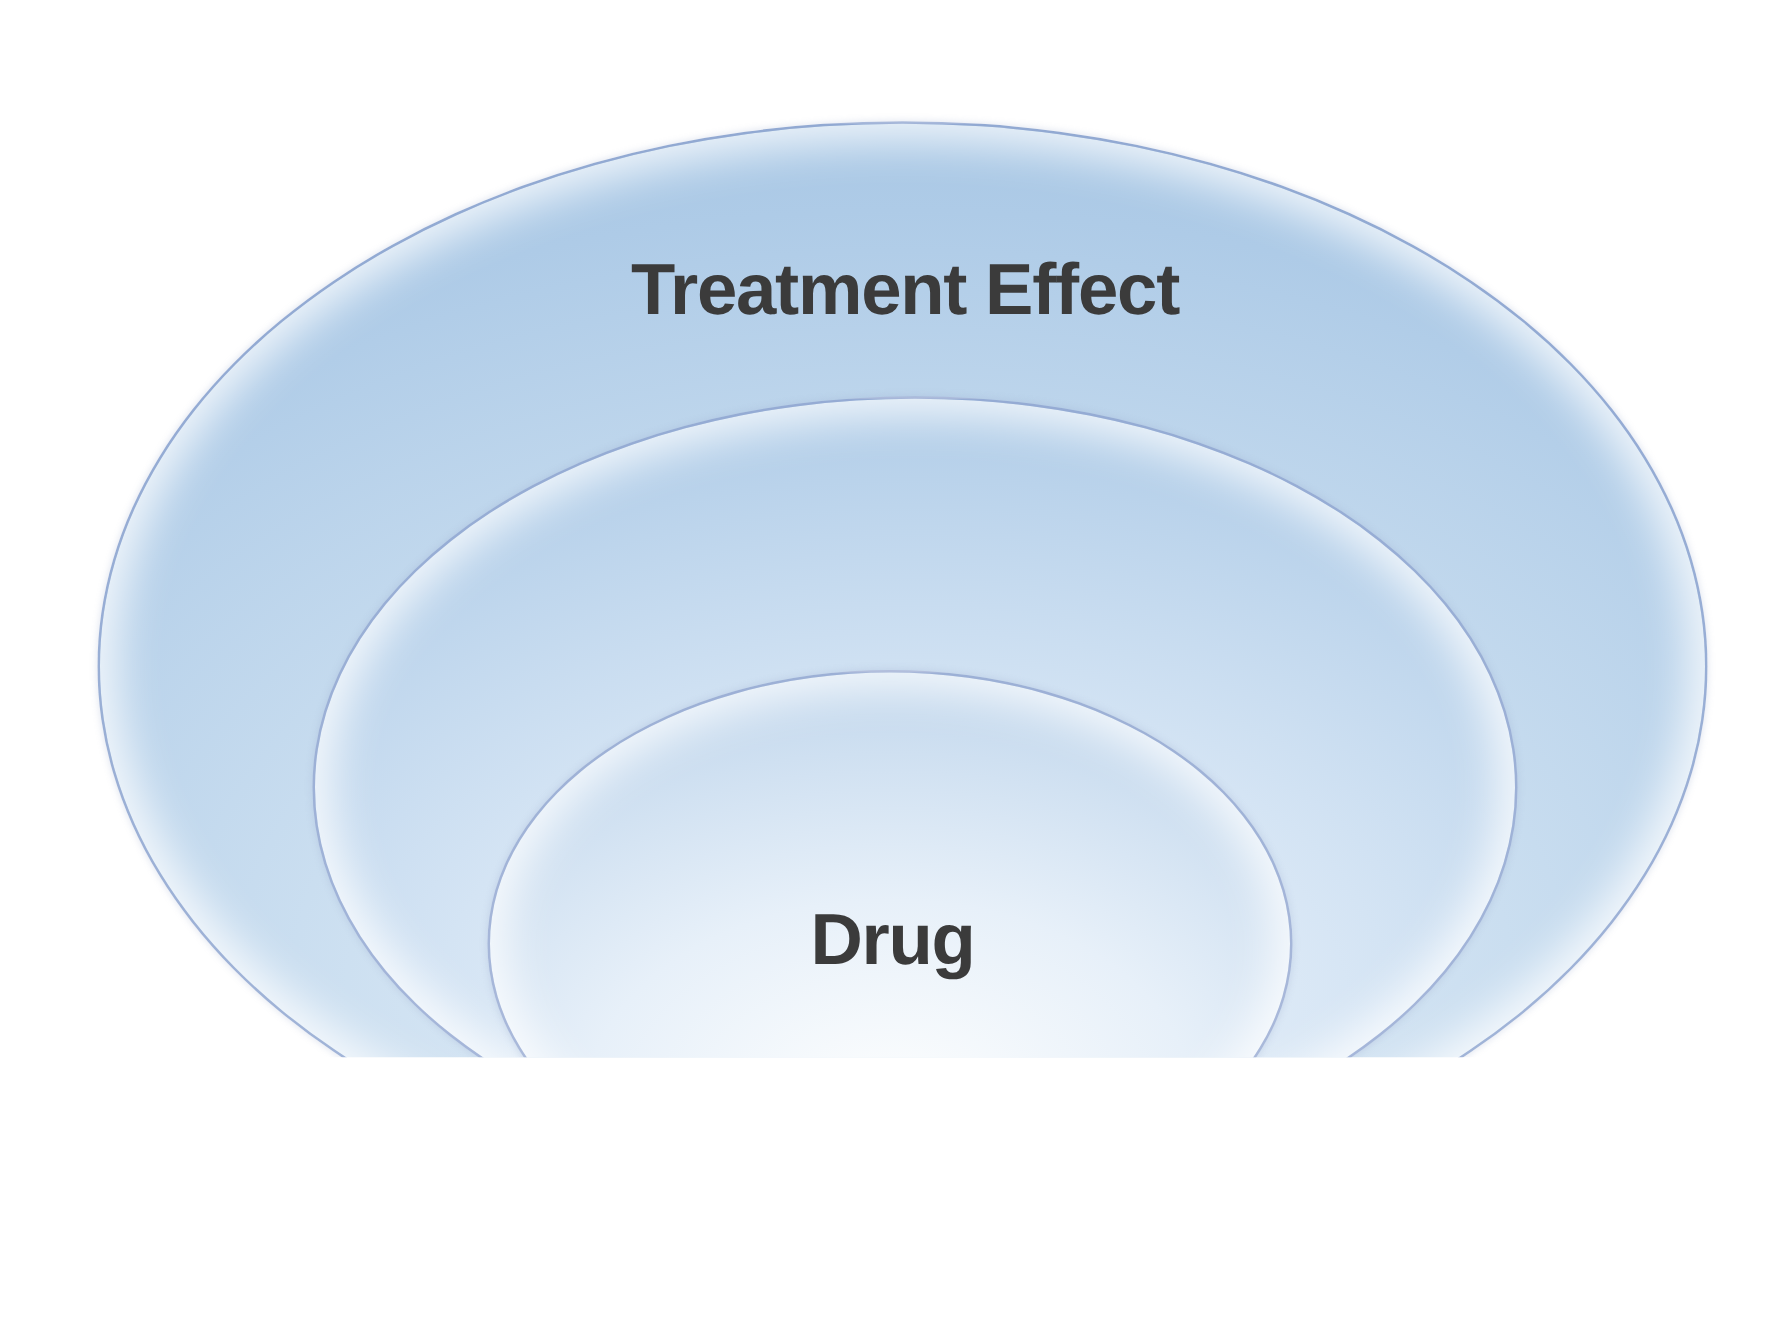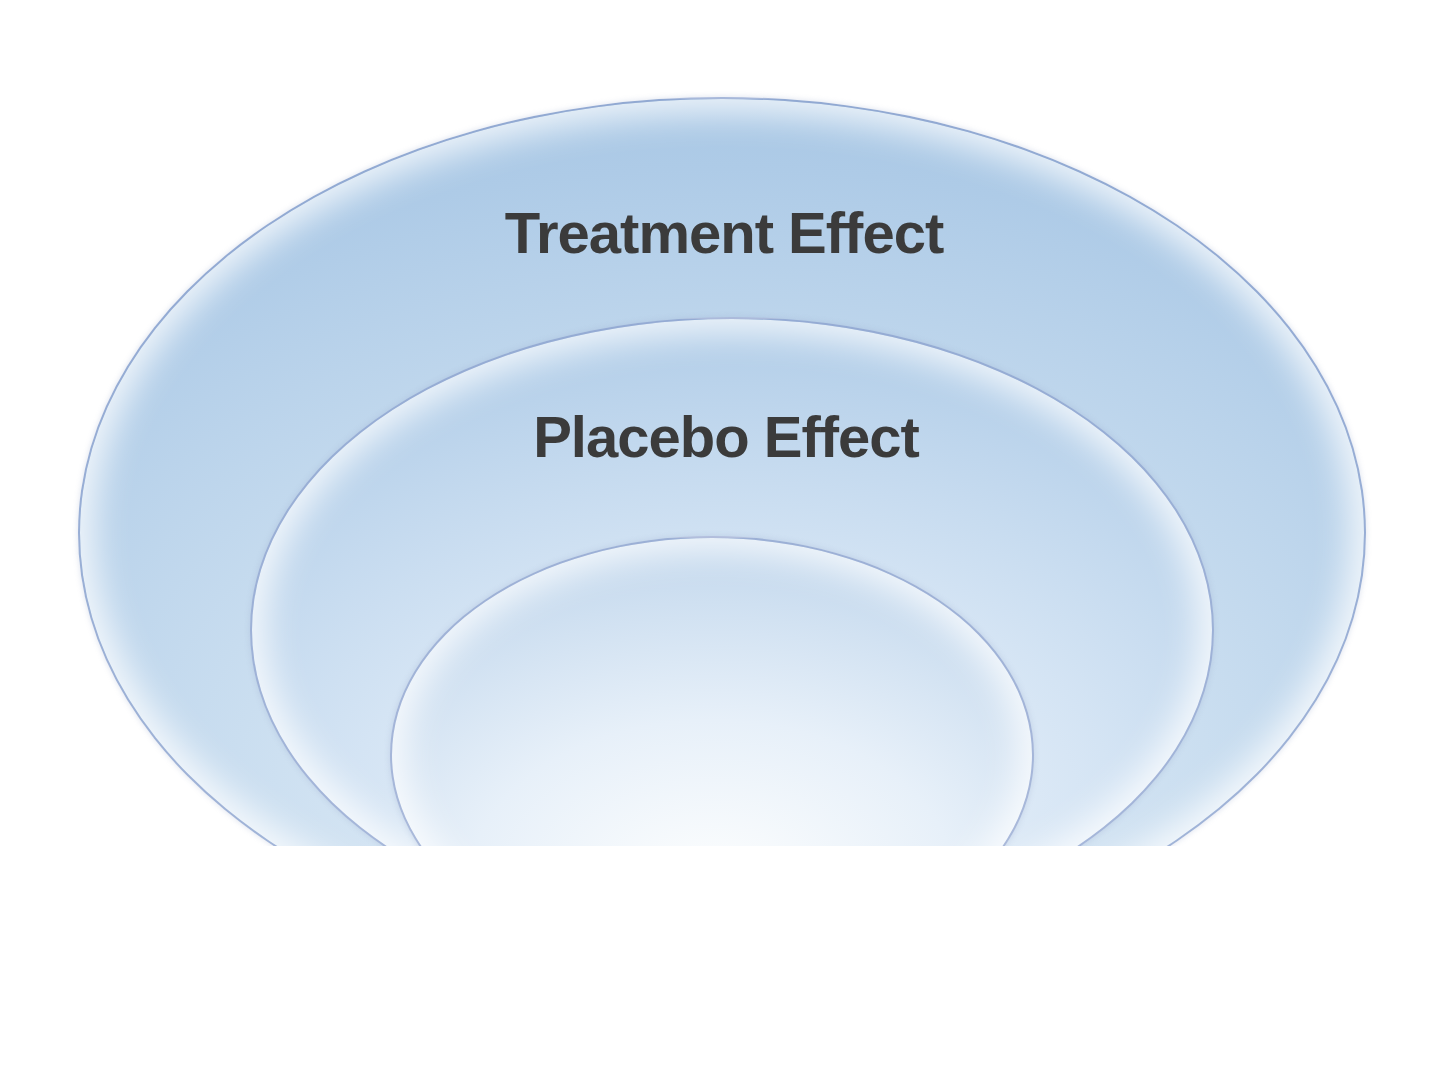--- a/index.html
+++ b/index.html
@@ -69,20 +69,20 @@
 <div class="canvas">
 
   <div class="ring ring-treatment"></div>
 
   <div class="ring ring-placebo"></div>
 
   <div class="ring ring-drug"></div>
 
   <div class="ring-label label-treatment">Treatment Effect</div>
 
-  <div class="ring-label label-placebo">Placebo Effect</div>
 
   <div class="ring-label label-drug">
+    <div>Drug</div>
   </div>
 
   <div class="footer-bar"></div>
 
 </div>
 
 </body></html>

